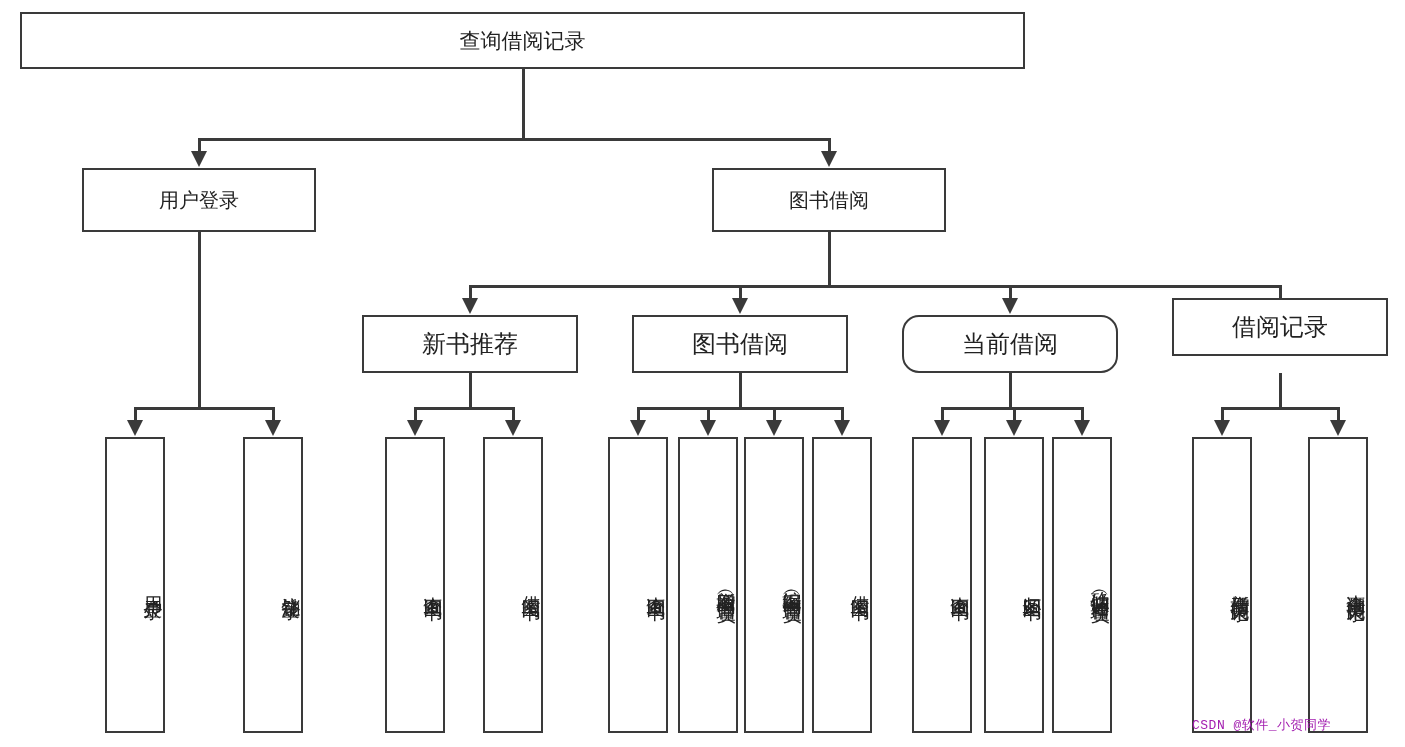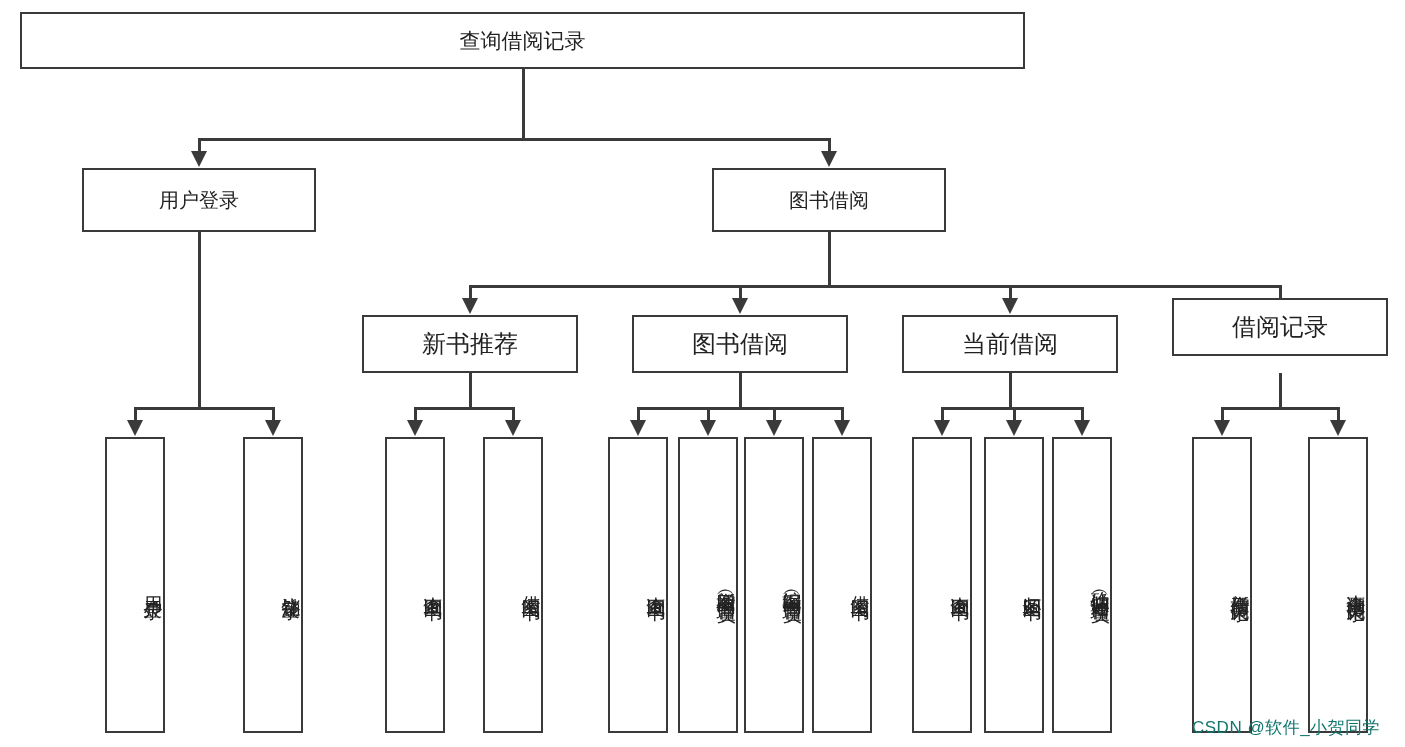--- a/index.html
+++ b/index.html
@@ -55,25 +55,25 @@
   .arrow {
     position: absolute;
     width: 0;
     height: 0;
     border-left: 8px solid transparent;
     border-right: 8px solid transparent;
     border-top: 16px solid #3a3a3a;
   }
   .watermark {
     position: absolute;
-    font-size: 17px;
-    color: #0f766e;
+    font-size: 13px;
+    color: #a21caf;
     letter-spacing: 0.5px;
     white-space: nowrap;
-    font-family: Liberation Sans, sans-serif;
+    font-family: Liberation Mono, monospace;
   }
 </style>
 </head>
 <body>
 
 <div id="canvas">
   <div id="edge-layer">
       <div class="edge v" style="left: 522px; top: 69px; height: 69px;"></div>
       <div class="edge h" style="left: 199px; top: 138px; width: 630px;"></div>
       <div class="edge v" style="left: 198px; top: 138px; height: 14px;"></div>
@@ -136,21 +136,21 @@
       </div>
       <div class="node level1" style="left: 712px; top: 168px; width: 234px; height: 64px;">
         <span>图书借阅</span>
       </div>
       <div class="node level2" style="left: 362px; top: 315px; width: 216px; height: 58px;">
         <span>新书推荐</span>
       </div>
       <div class="node level2" style="left: 632px; top: 315px; width: 216px; height: 58px;">
         <span>图书借阅</span>
       </div>
-      <div class="node level2" style="left: 902px; top: 315px; width: 216px; height: 58px;">
+      <div class="node level2" style="left: 902px; top: 315px; width: 216px; height: 58px; border-radius: 17px;">
         <span>当前借阅</span>
       </div>
       <div class="node level2" style="left: 1172px; top: 298px; width: 216px; height: 58px;">
         <span>借阅记录</span>
       </div>
       <div class="node leaf" style="left: 105px; top: 437px; width: 60px; height: 296px;">
         <span class="vtext">用户登录</span>
       </div>
       <div class="node leaf" style="left: 243px; top: 437px; width: 60px; height: 296px;">
         <span class="vtext">注销登录</span>

